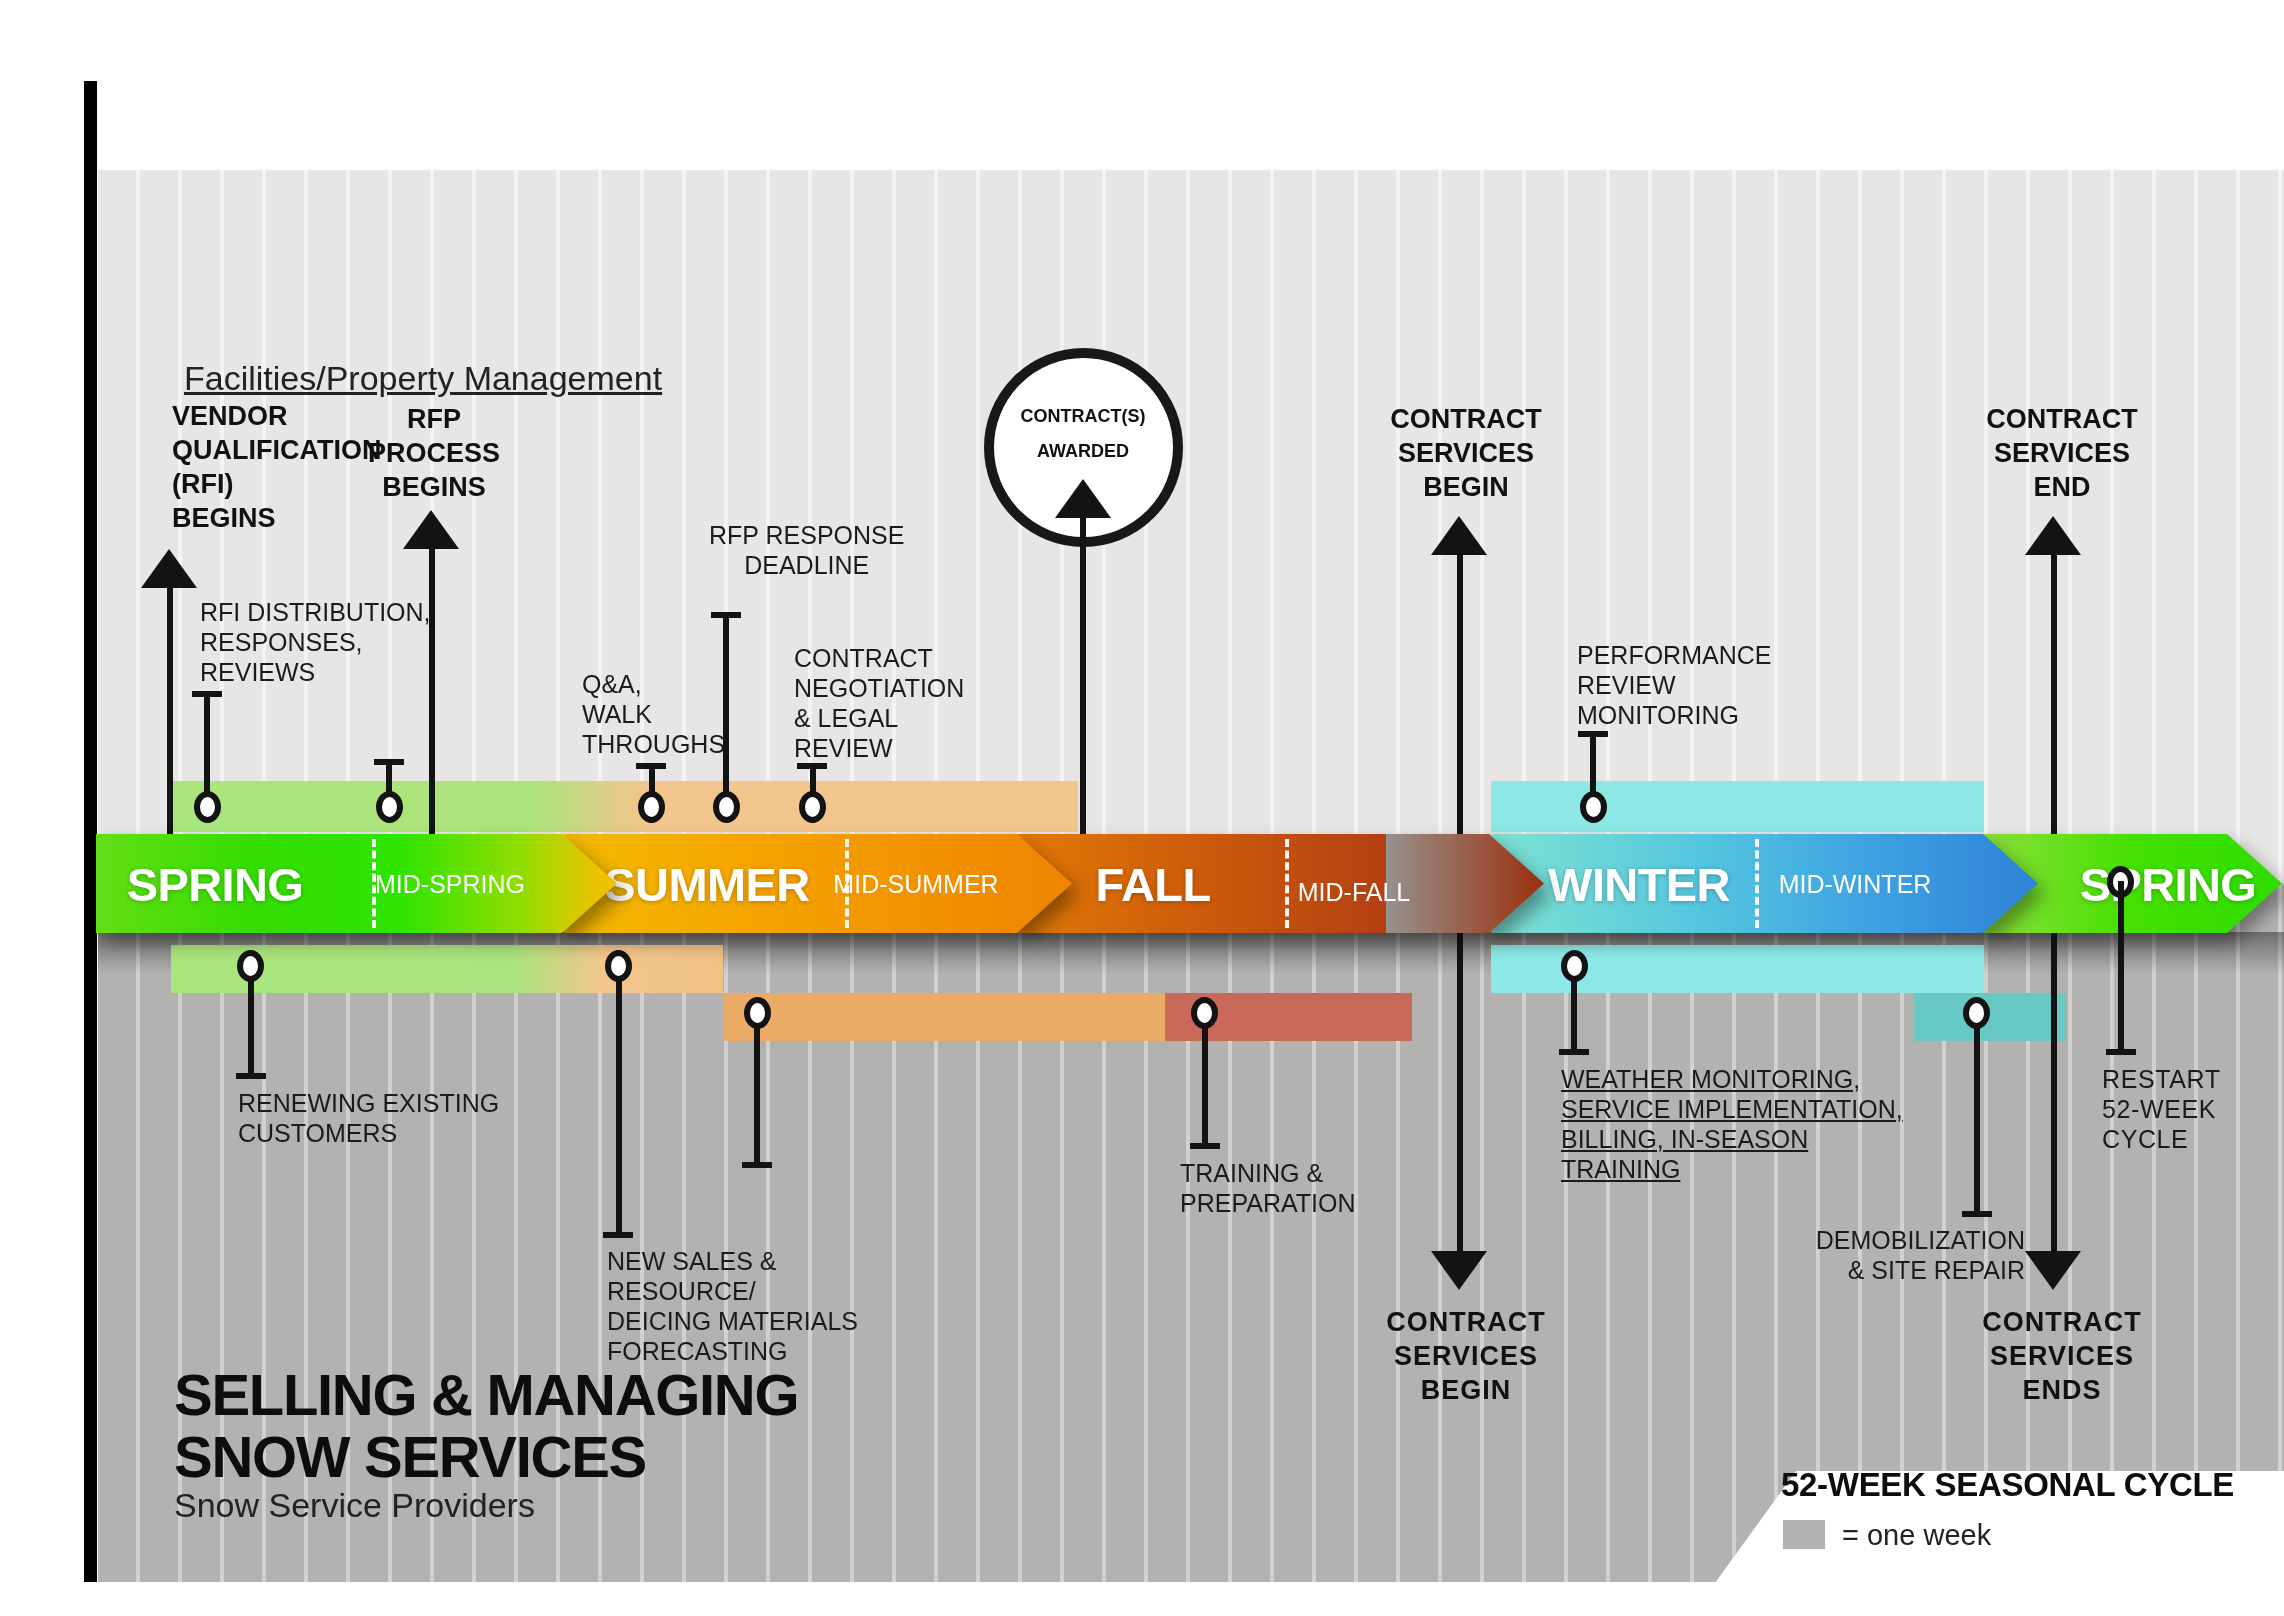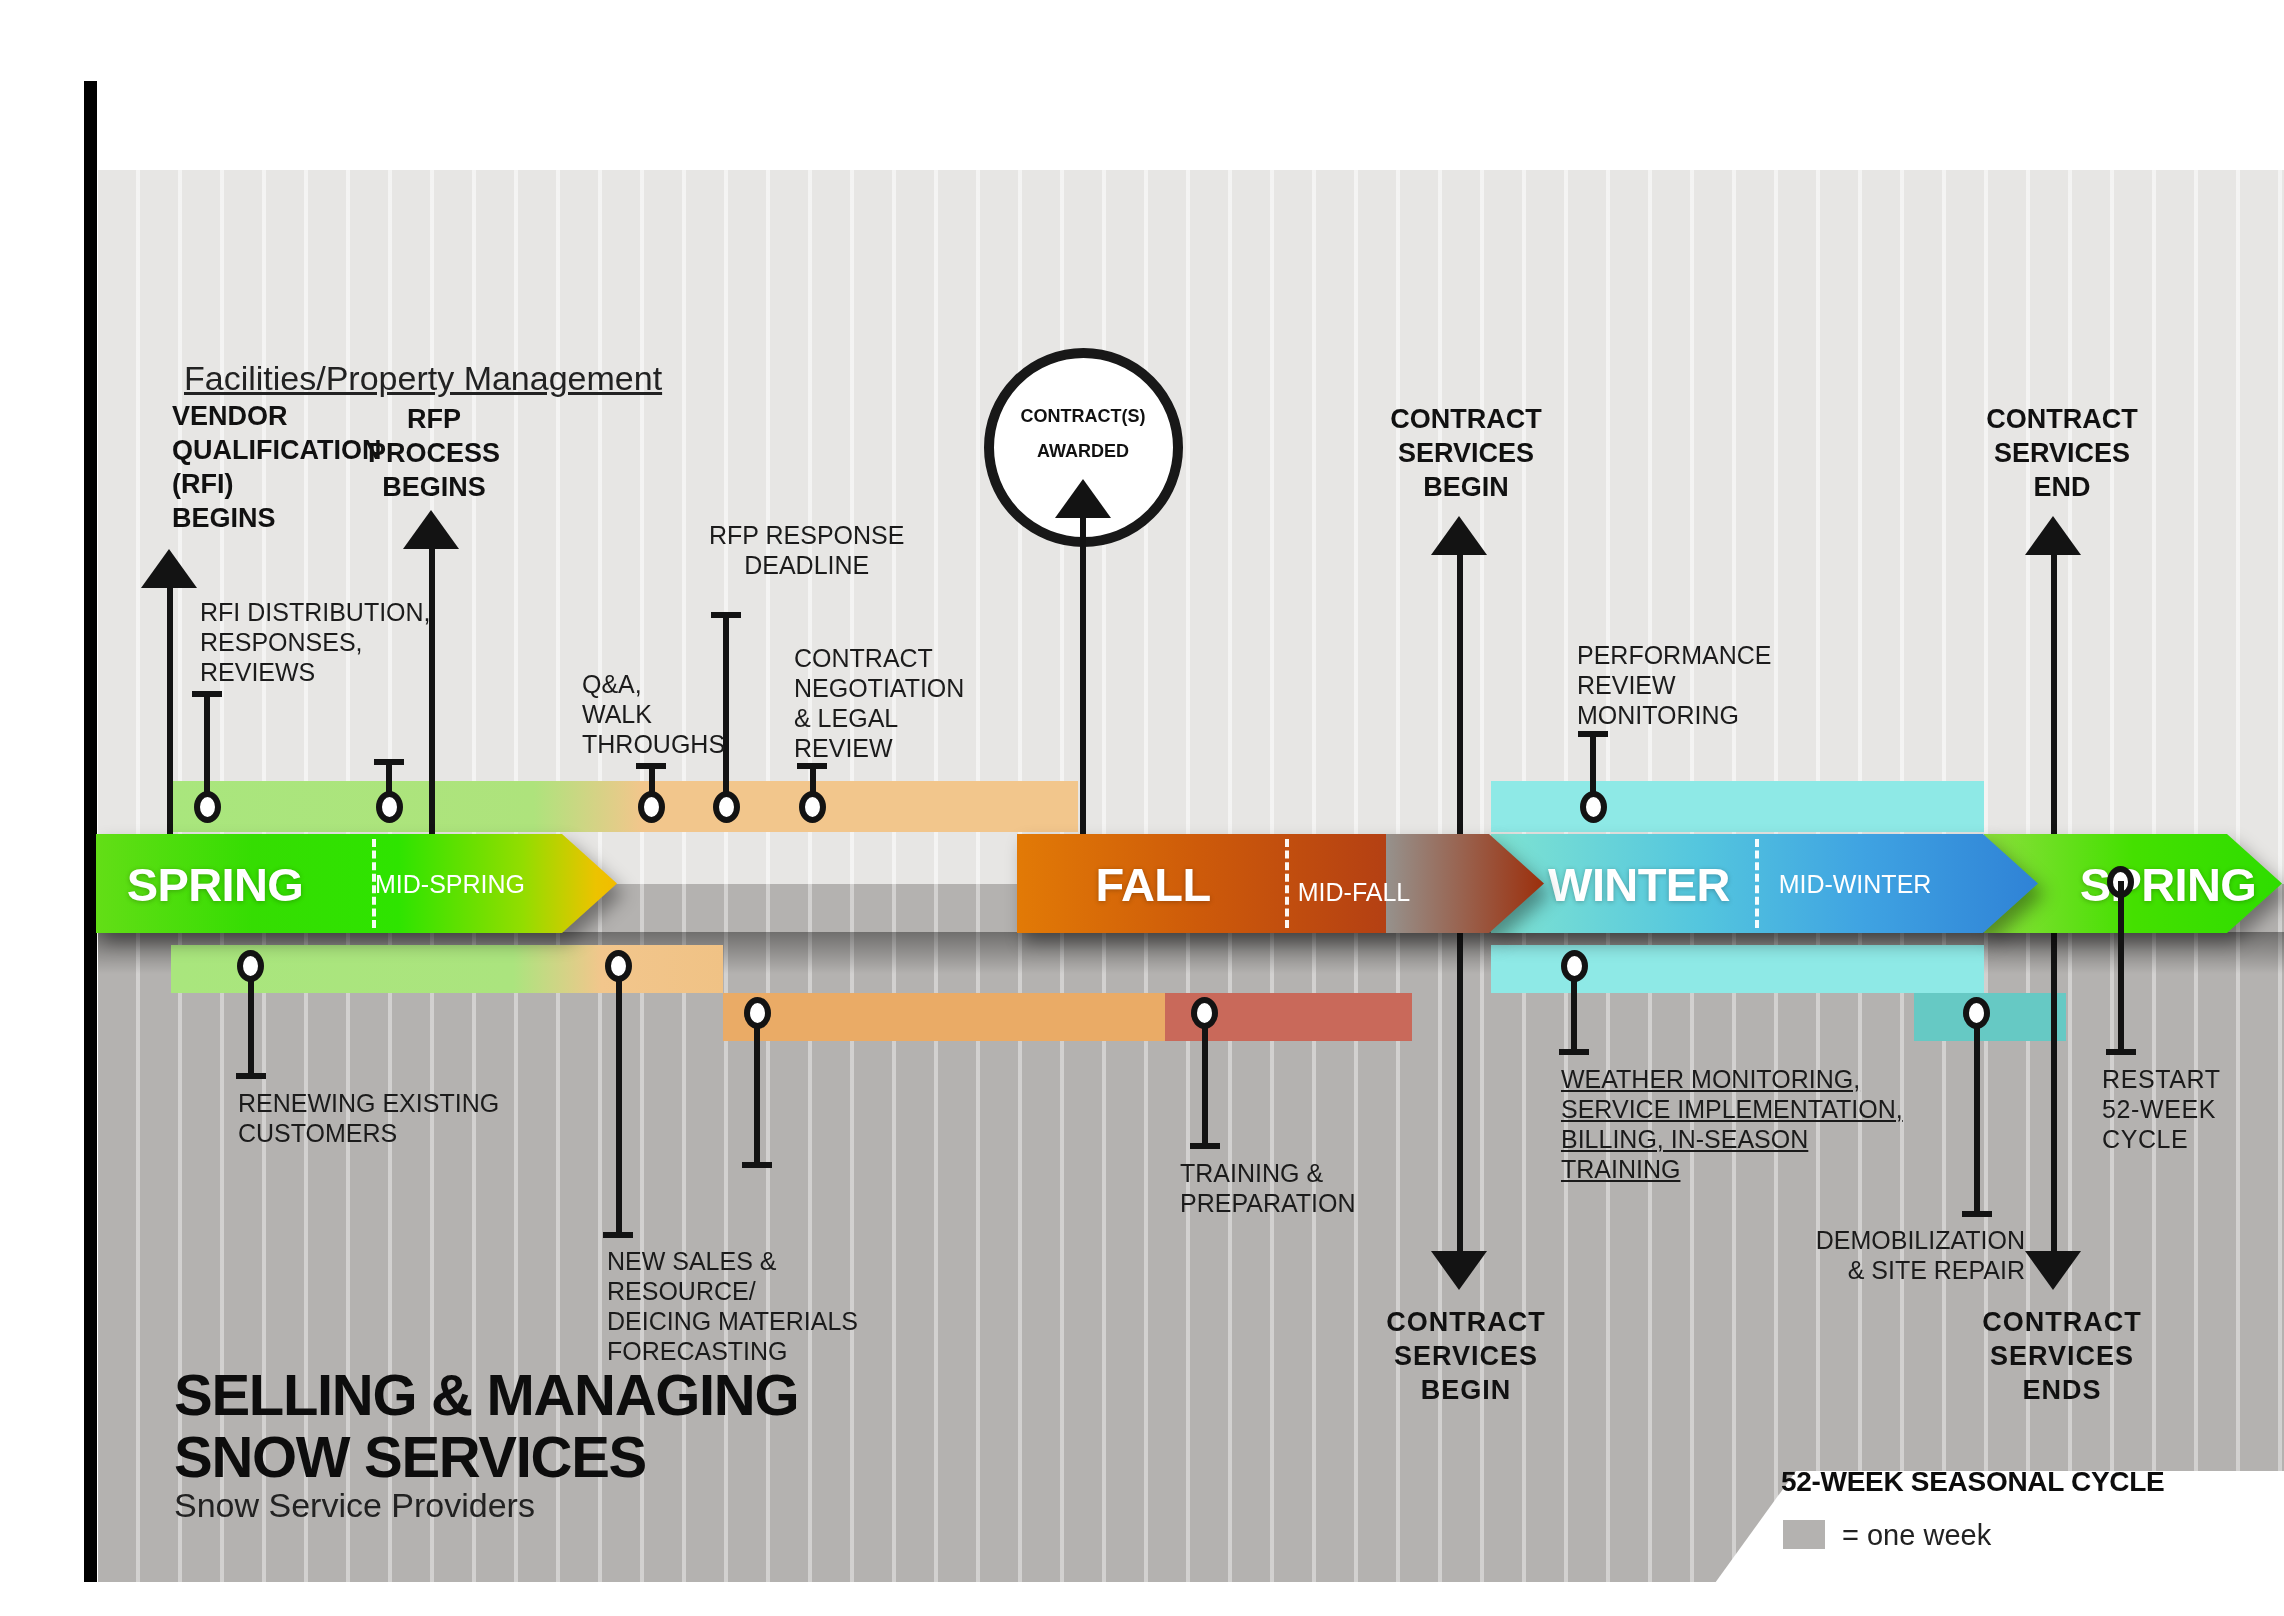--- a/index.html
+++ b/index.html
@@ -64,21 +64,21 @@
   .tri-down{position:absolute; width:0; height:0; z-index:3;
     border-left:28.5px solid transparent; border-right:28.5px solid transparent; border-top:39px solid #131313;}
   .spaced{letter-spacing:1px;}
   
   .badge{left:984px; top:348px; width:199px; height:199px; border-radius:50%;
     background:#fff; border:10.8px solid #181818; box-sizing:border-box; z-index:6;}
   .badge-label{left:1083px; top:399px; z-index:7; font-size:18px; line-height:35px;}
   
   .legend-wedge{left:1648px; top:1471px; width:636px; height:112px; background:#fff; z-index:8;
     clip-path:polygon(148px 0, 636px 0, 636px 112px, 67px 112px);}
-  .legend-title{left:1781px; top:1466px; font-weight:bold; font-size:28px; letter-spacing:-0.3px; color:#0d0d0d; z-index:9;}
+  .legend-title{left:1781px; top:1466px; font-weight:bold; font-size:33px; letter-spacing:-0.3px; color:#0d0d0d; z-index:9;}
   .legend-swatch{left:1783px; top:1520px; width:42px; height:29px; background:#b4b2b0; z-index:9;}
   .legend-item{left:1842px; top:1519px; font-size:29px; color:#222; z-index:9;}
 </style>
 </head>
 <body>
 
 <div id="canvas">
 
   <div class="abs left-bar"></div>
   <div class="abs panel-top"></div>
@@ -89,20 +89,26 @@
 
   <div class="abs h1" style="left:174px; top:1364px;">SELLING &amp; MANAGING
 SNOW SERVICES</div>
   <div class="abs h2" style="left:174px; top:1486px;">Snow Service Providers</div>
 
   <div class="abs season" id="seg-spring">
     <div class="season-shape"></div>
     <div class="season-label" style="left:119px;">SPRING</div>
     <div class="season-dash" style="left:276px;"></div>
     <div class="season-mid-label" style="left:354px;">MID-SPRING</div>
+  </div>
+  <div class="abs season" id="seg-summer">
+    <div class="season-shape"></div>
+    <div class="season-label" style="left:143px;">SUMMER</div>
+    <div class="season-dash" style="left:281px;"></div>
+    <div class="season-mid-label" style="left:352px;">MID-SUMMER</div>
   </div>
   <div class="abs season" id="seg-fall">
     <div class="season-shape"></div>
     <div class="season-label" style="left:136px;">FALL</div>
     <div class="season-dash" style="left:268px;"></div>
     <div class="season-mid-label" style="left:337px;margin-top:8px;">MID-FALL</div>
   </div>
   <div class="abs season" id="seg-winter">
     <div class="season-shape"></div>
     <div class="season-label" style="left:148px;">WINTER</div>

